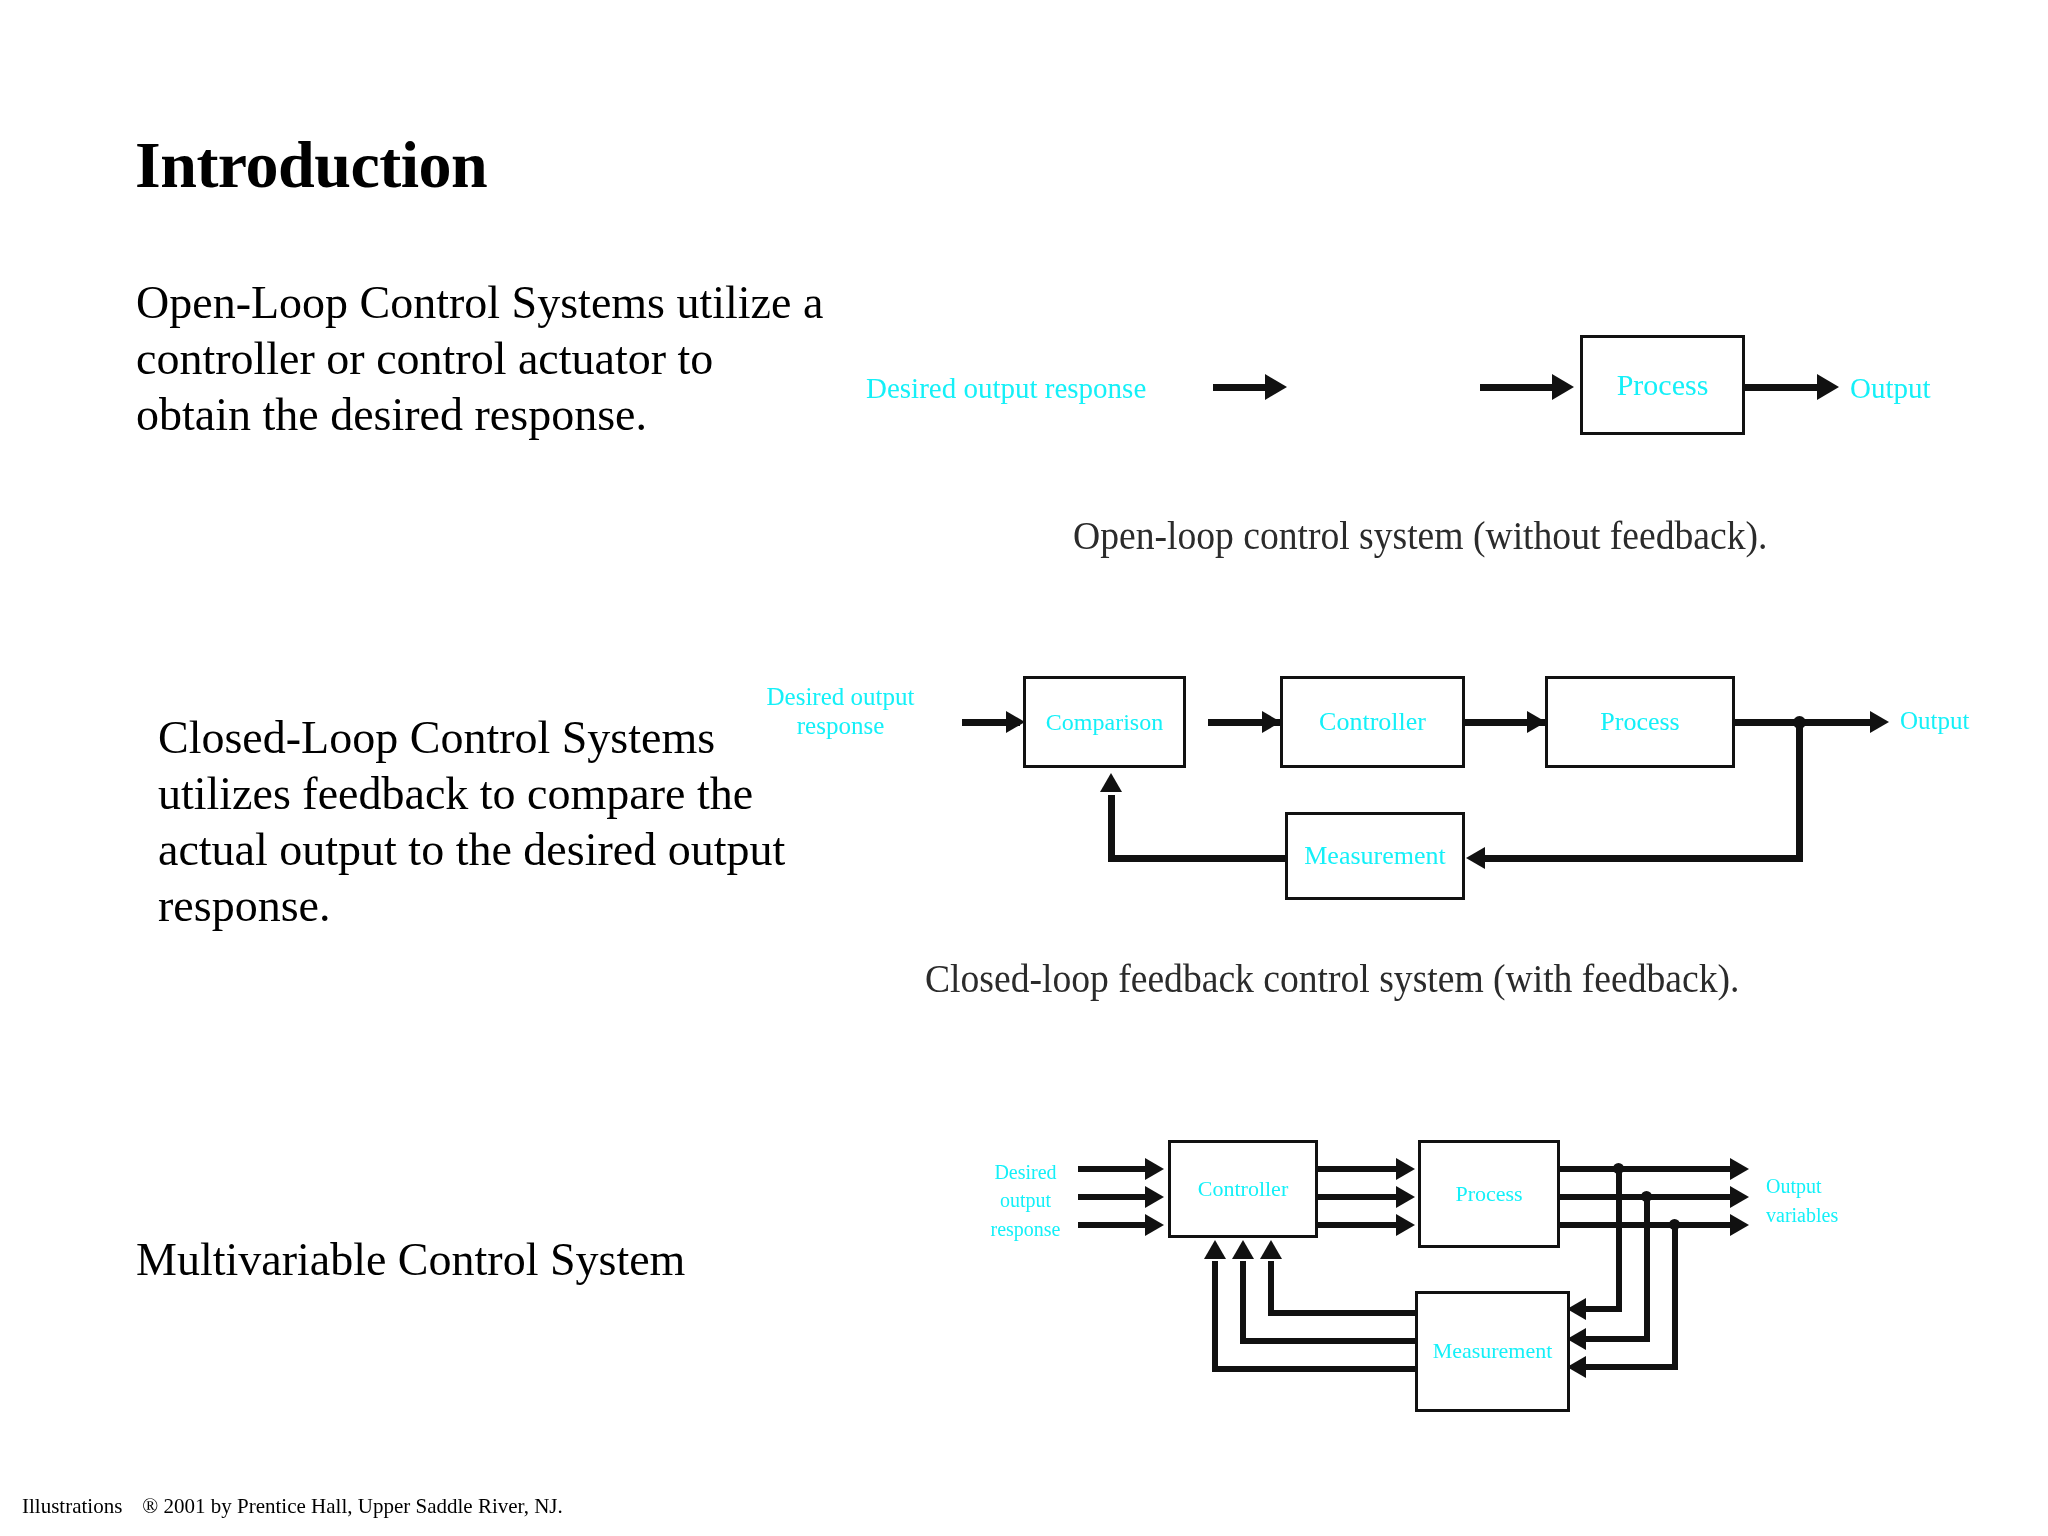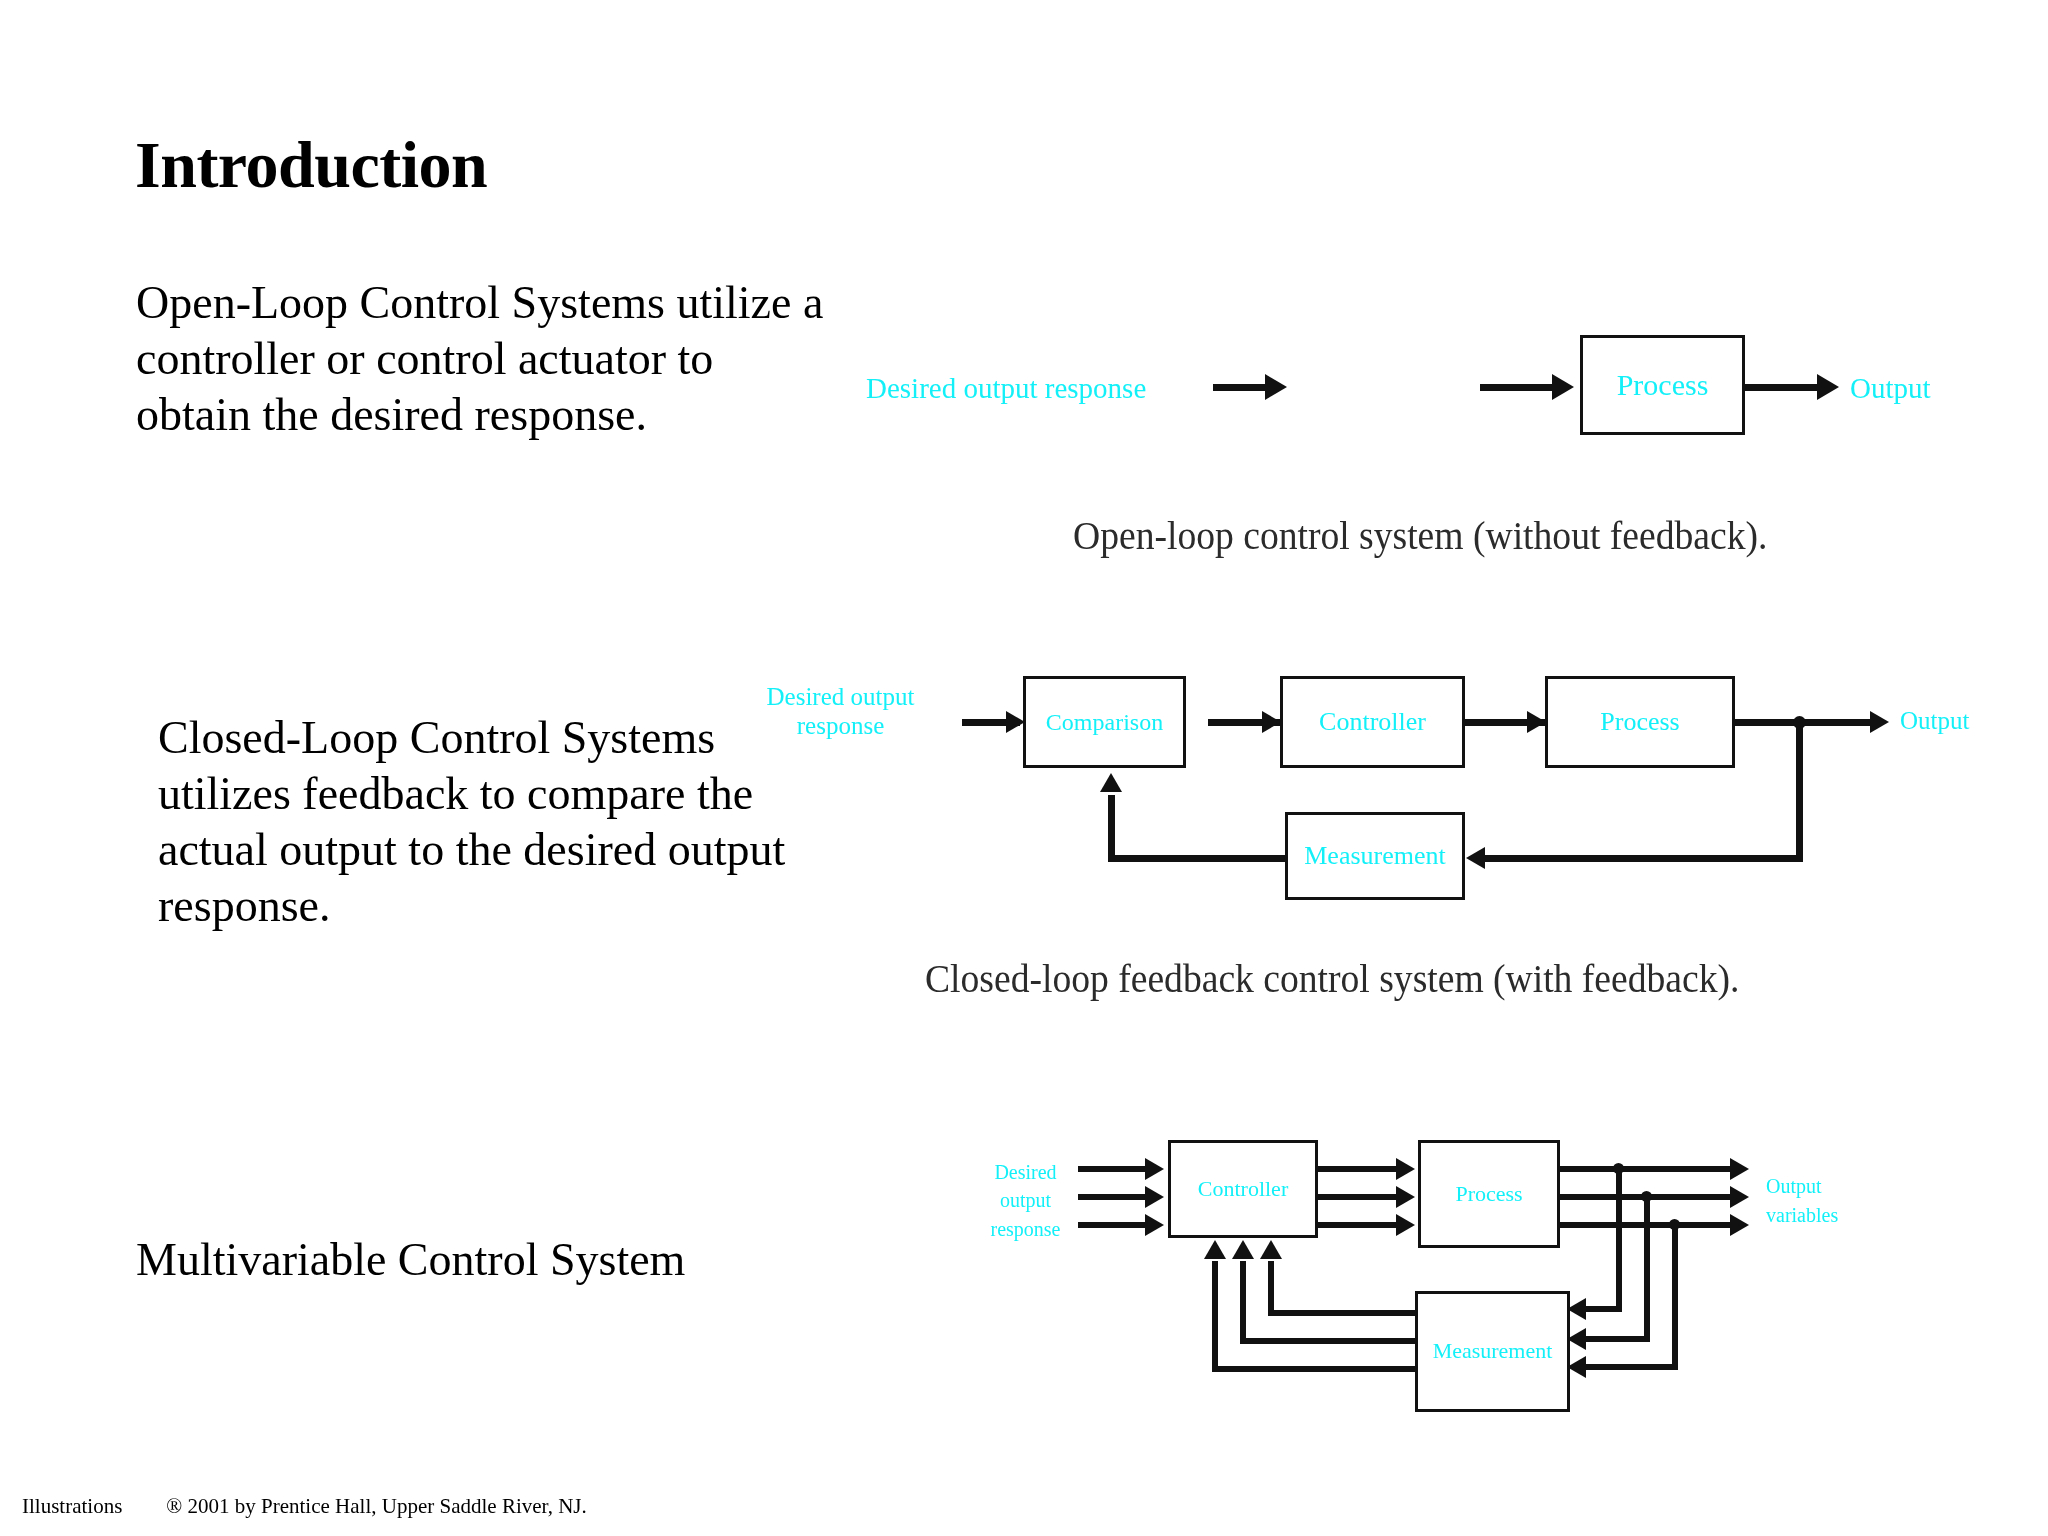--- a/index.html
+++ b/index.html
@@ -25,21 +25,21 @@
 
   #multivariable-label{
     position:absolute;left:136px;top:1232px;
     font-size:46px;line-height:1.2;white-space:nowrap;
   }
 
   
   #footer{
     position:absolute;left:22px;bottom:17px;
     font-size:21px;white-space:nowrap;
-    display:flex;align-items:baseline;gap:44px;
+    display:flex;align-items:baseline;gap:20px;
   }
   #footer .copy{font-size:21px;}
 
   
   .fig{position:absolute;}
   .box{
     position:absolute;background:#fff;border:3px solid #111;
     box-sizing:border-box;
     display:flex;align-items:center;justify-content:center;
     text-align:center;color:#14F0F8;

